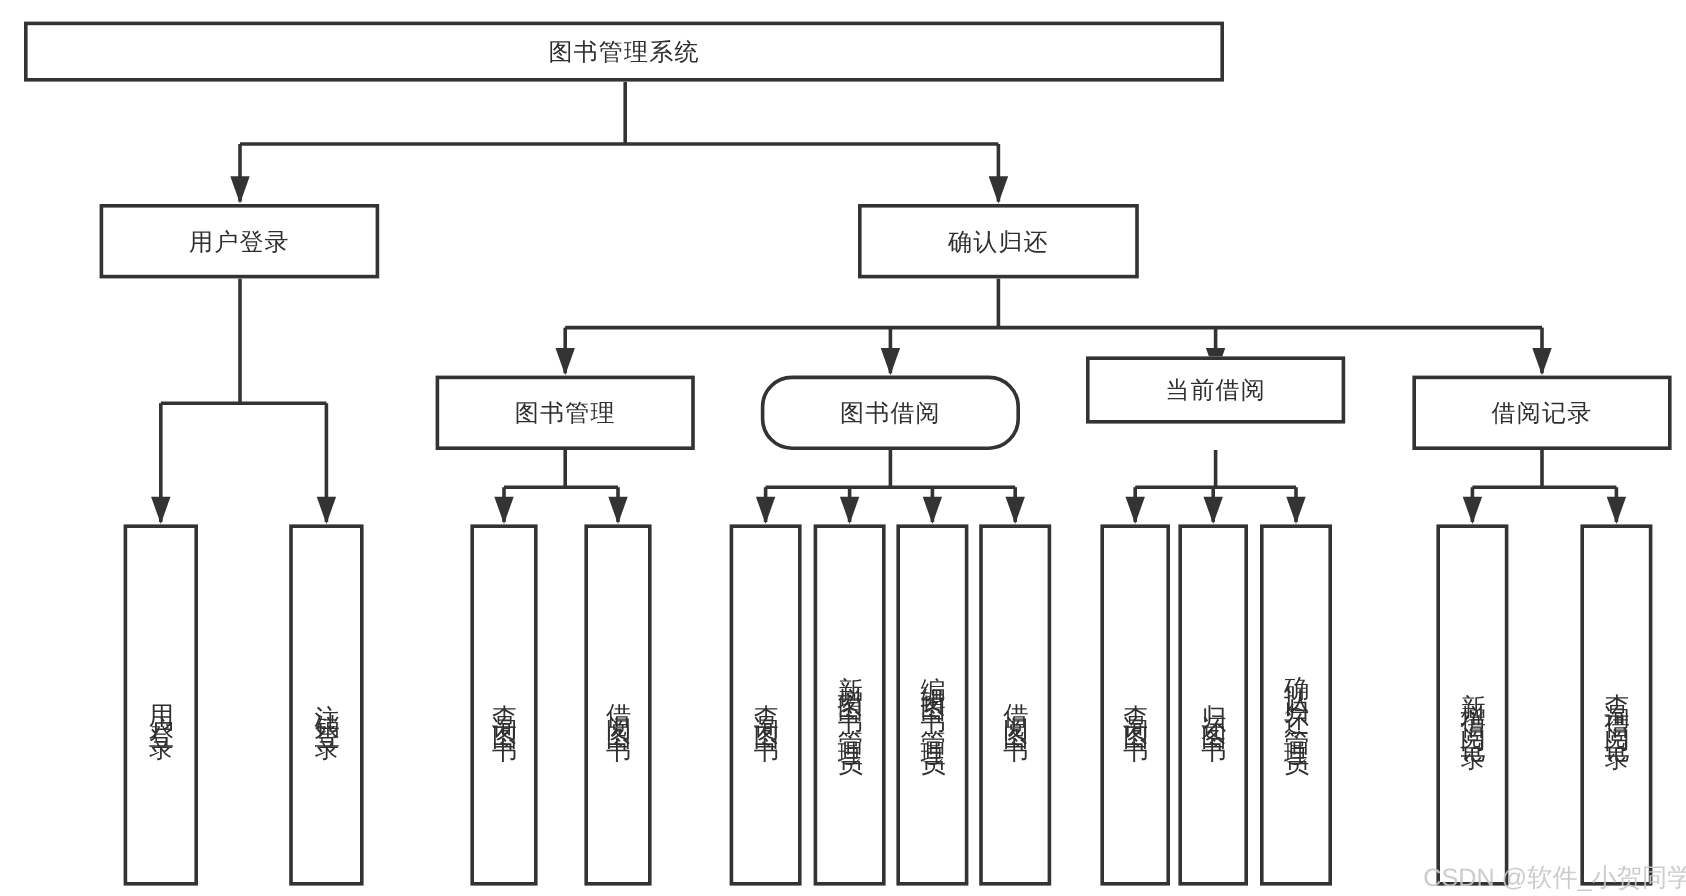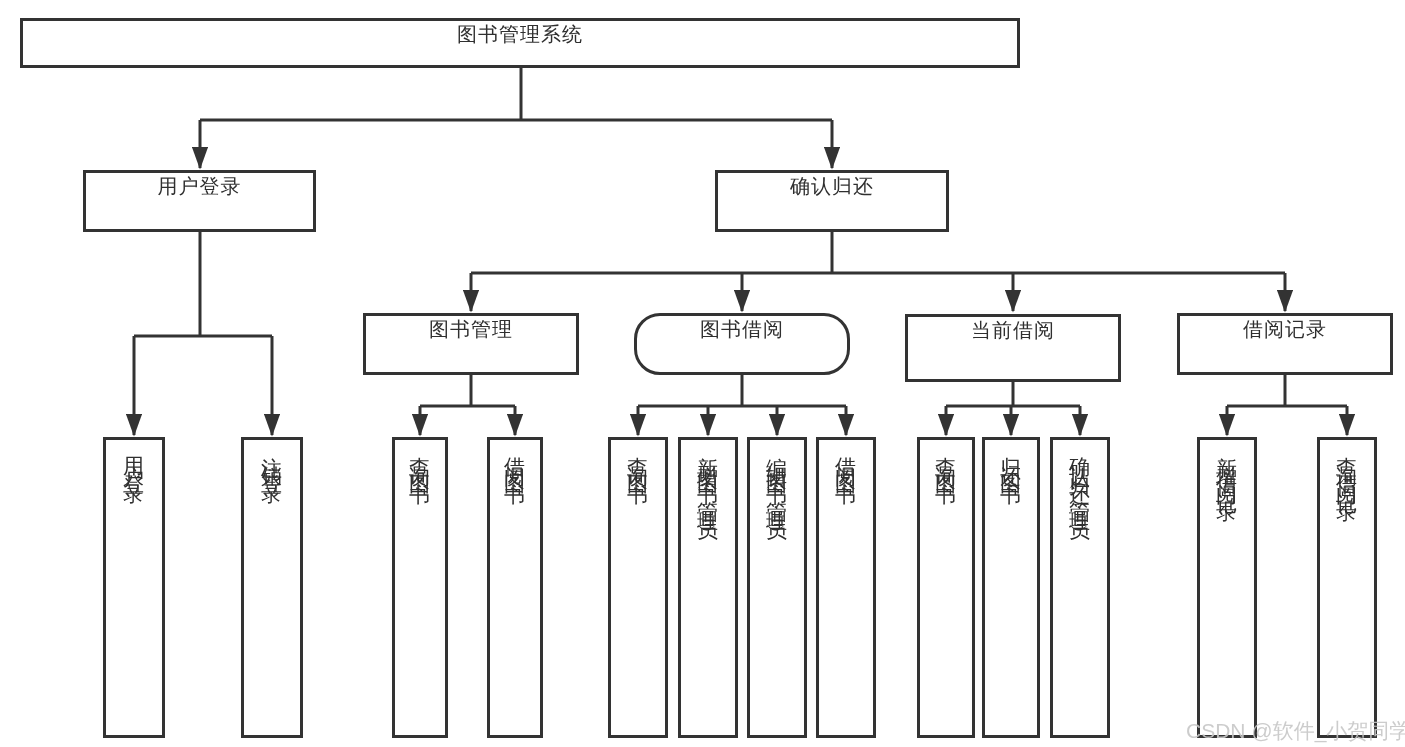--- a/index.html
+++ b/index.html
@@ -16,21 +16,21 @@
     position: absolute;
     left: 0; top: 0;
     width: 1405px; height: 747px;
   }
   .node {
     position: absolute;
     box-sizing: border-box;
     border: 3px solid #333333;
     background: #ffffff;
     display: flex;
-    align-items: flex-start;
+    align-items: center;
     justify-content: center;
     font-size: 20px;
     letter-spacing: 1px;
     color: #2f2f2f;
     white-space: nowrap;
   }
   .leaf .vtext {
     writing-mode: vertical-rl;
     text-orientation: mixed;
     font-size: 21px;
@@ -114,21 +114,21 @@
   <div class="node" style="left:715px; top:170px; width:234px; height:62px;">
     <span>确认归还</span>
   </div>
 
   <div class="node" style="left:363px; top:313px; width:216px; height:62px;">
     <span>图书管理</span>
   </div>
   <div class="node" style="left:634px; top:313px; width:216px; height:62px;border-radius:26px;">
     <span>图书借阅</span>
   </div>
-  <div class="node" style="left:905px; top:314px; width:216px; height:68px;">
+  <div class="node" style="left:905px; top:297px; width:216px; height:56px;">
     <span>当前借阅</span>
   </div>
   <div class="node" style="left:1177px; top:313px; width:216px; height:62px;">
     <span>借阅记录</span>
   </div>
 
   <div class="node leaf" style="left:103px; top:437px; width:62px; height:301px;">
     <span class="vtext">用户登录</span>
   </div>
   <div class="node leaf" style="left:241px; top:437px; width:62px; height:301px;">

